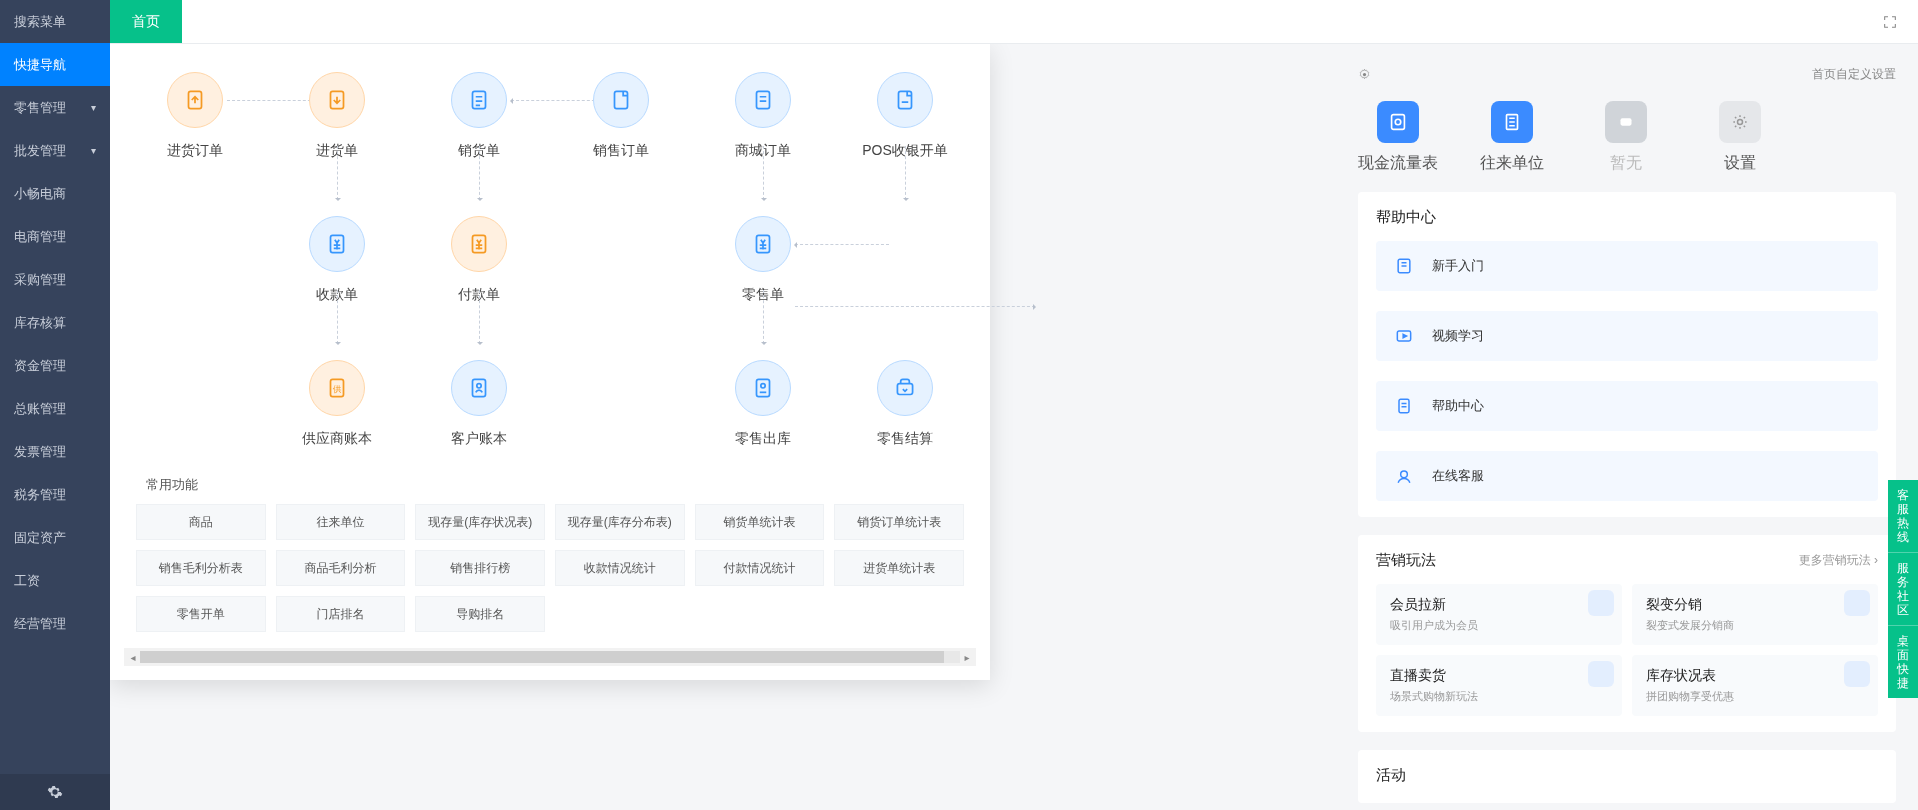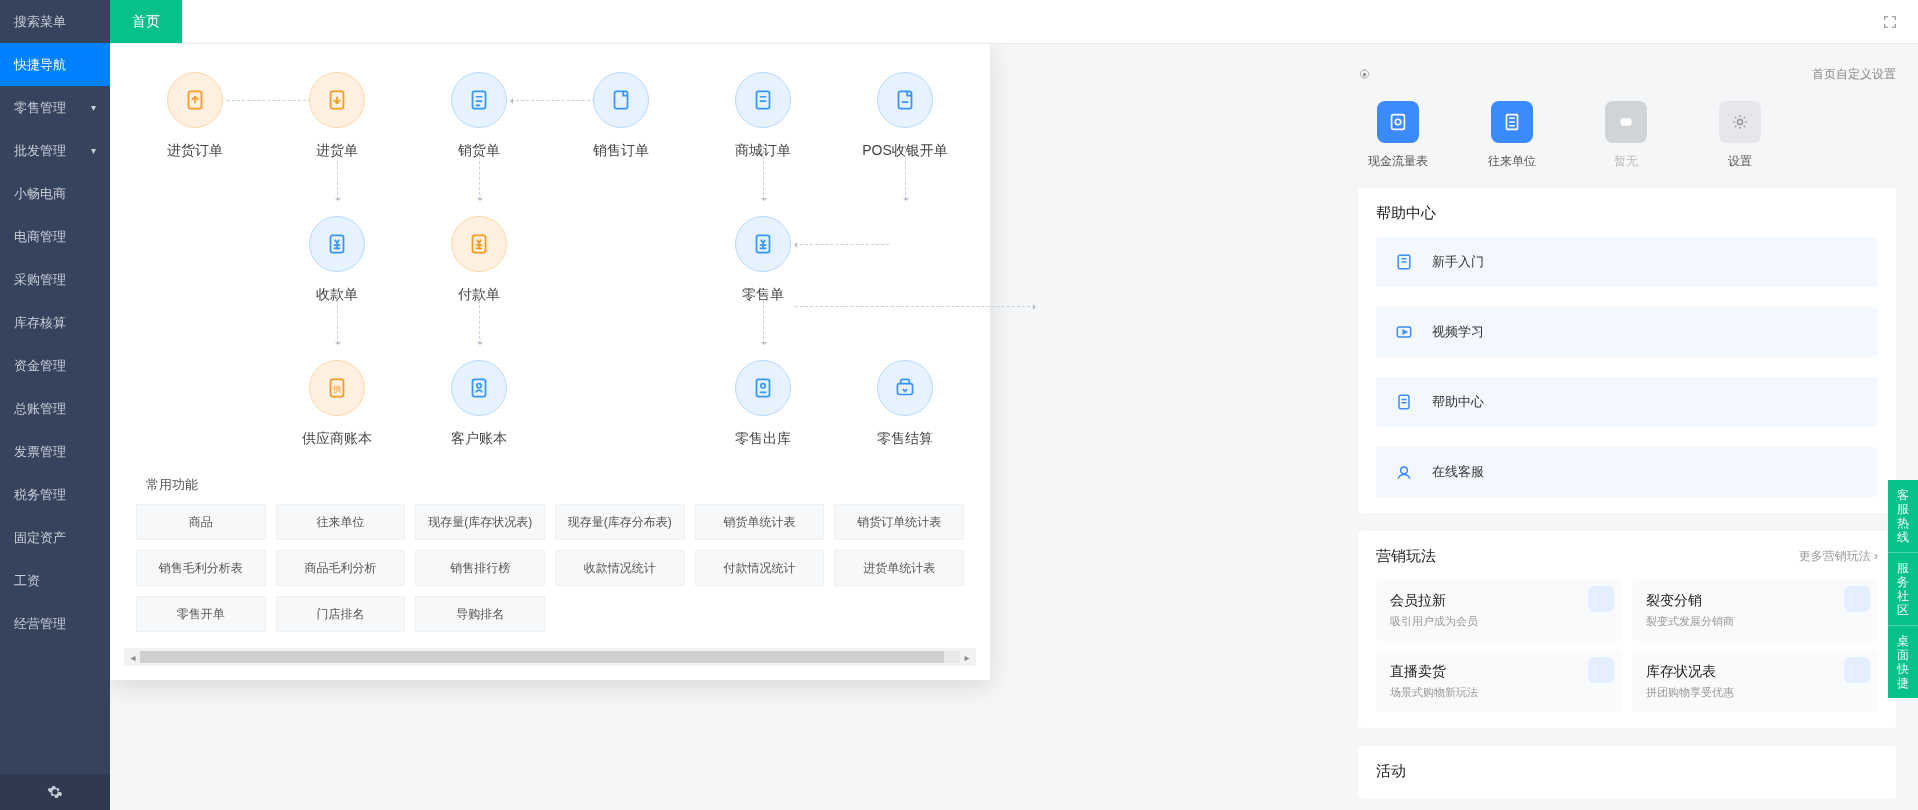--- a/index.html
+++ b/index.html
@@ -54,21 +54,21 @@
 
 .right-area { position: absolute; right: 0; top: 0; width: 560px; padding: 22px 22px 0 0; display: flex; flex-direction: column; gap: 18px; }
 .settings-link { color: #888; font-size: 12px; display: flex; align-items: center; gap: 4px; justify-content: space-between; }
 
 .shortcut-row { display: flex; gap: 34px; justify-content: flex-start; }
 .shortcut { display: flex; flex-direction: column; align-items: center; gap: 10px; width: 80px; }
 .sc-icon { width: 42px; height: 42px; border-radius: 8px; display: flex; align-items: center; justify-content: center; color: #fff; }
 .sc-blue { background: #3b8bff; }
 .sc-gray { background: #d0d4d9; }
 .sc-gray2 { background: #e5e7ea; color: #aaa; }
-.sc-label { font-size: 12px; color: #555; text-align: right; }
+.sc-label { font-size: 16px; color: #555; text-align: right; }
 .sc-label.dim { color: #bbb; }
 
 .card { background: #fff; border-radius: 4px; padding: 16px 18px; }
 .card-head { display: flex; align-items: center; justify-content: space-between; margin-bottom: 14px; }
 .card-title { font-size: 15px; color: #222; font-weight: 500; }
 .more { color: #999; font-size: 12px; cursor: pointer; }
 
 .help-grid { display: grid; grid-template-columns: 1fr; gap: 20px; }
 .help-item { height: 50px; background: #f3f8ff; border-radius: 4px; display: flex; align-items: center; gap: 14px; padding: 0 14px; cursor: pointer; }
 .help-ico { width: 28px; height: 28px; border-radius: 6px; display: flex; align-items: center; justify-content: center; color: #3b8bff; }

